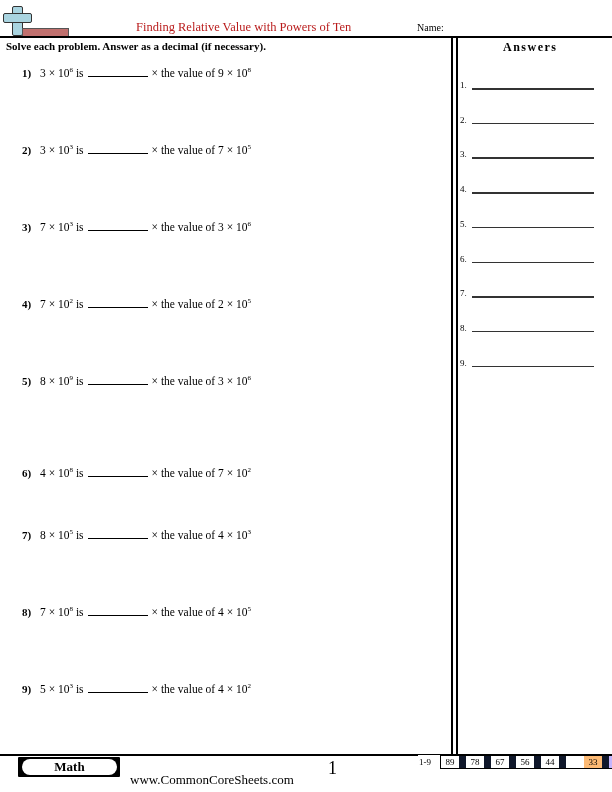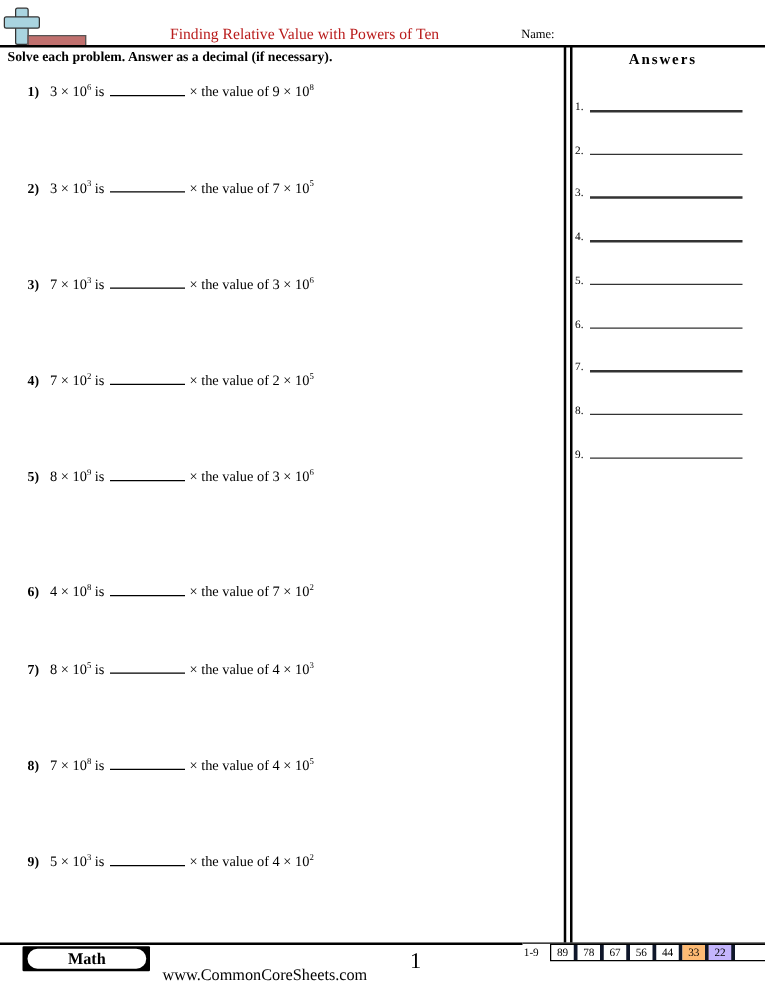--- a/index.html
+++ b/index.html
@@ -23,21 +23,21 @@
   .ans-row { left:460px; font-size:9px; width:148px; }
   .ans-row .ans-line { position:absolute; left:12px; top:8px; width:122px; height:1.5px; background:#333; }
   .footer-rule { left:0; top:754px; width:418px; height:1.5px; background:#000; }
   .footer-rule2 { left:418px; top:754px; width:194px; height:1px; background:#000; }
   .math-badge { left:18px; top:757px; width:102px; height:20px; background:#000; border-radius:1px; }
   .math-pill { left:22px; top:759px; width:95px; height:16px; background:#fff; border-radius:9px; text-align:center; font-weight:bold; font-size:13px; line-height:16px; }
   .site { left:130px; top:772px; font-size:13px; }
   .page-num { left:328px; top:758px; font-size:18px; }
   .range-label { left:419px; top:757px; font-size:9px; }
   .score-table { left:440px; top:755px; display:flex; border:1px solid #000; }
-  .score-cell { font-size:9px; height:12px; line-height:12px; padding:0 3px; border-right:3px solid #0f172a; min-width:12px; text-align:center; }
+  .score-cell { font-size:9px; height:12px; line-height:12px; padding:0 3px; border-right:7px solid #0f172a; min-width:12px; text-align:center; }
   .score-cell:last-child { border-right:none; }
   .score-cell.hl { background:#c6dcf5; }
 </style>
 </head>
 <body>
 
 <div class="abs logo-cross-v"></div>
 <div class="abs logo-cross-h"></div>
 <div class="abs logo-bar"></div>
 <div class="abs title">Finding Relative Value with Powers of Ten</div>
@@ -80,17 +80,17 @@
 <div class="abs math-pill">Math</div>
 <div class="abs site">www.CommonCoreSheets.com</div>
 <div class="abs page-num">1</div>
 <div class="abs range-label">1-9</div>
 <div class="abs score-table" id="scores">
     <div class="score-cell">89</div>
     <div class="score-cell">78</div>
     <div class="score-cell">67</div>
     <div class="score-cell">56</div>
     <div class="score-cell">44</div>
-    <div class="score-cell hl" style="background: #fdba74;">33</div>
+    <div class="score-cell hl" style="background: #fdba74; margin-left: 18px;">33</div>
     <div class="score-cell hl" style="background: #c4b5fd;">22</div>
     <div class="score-cell hl" style="background: rgb(198, 220, 245); margin-left: 36px;">11</div>
     <div class="score-cell hl" style="background: rgb(198, 220, 245);">0</div>
   </div>
 
 </body></html>

